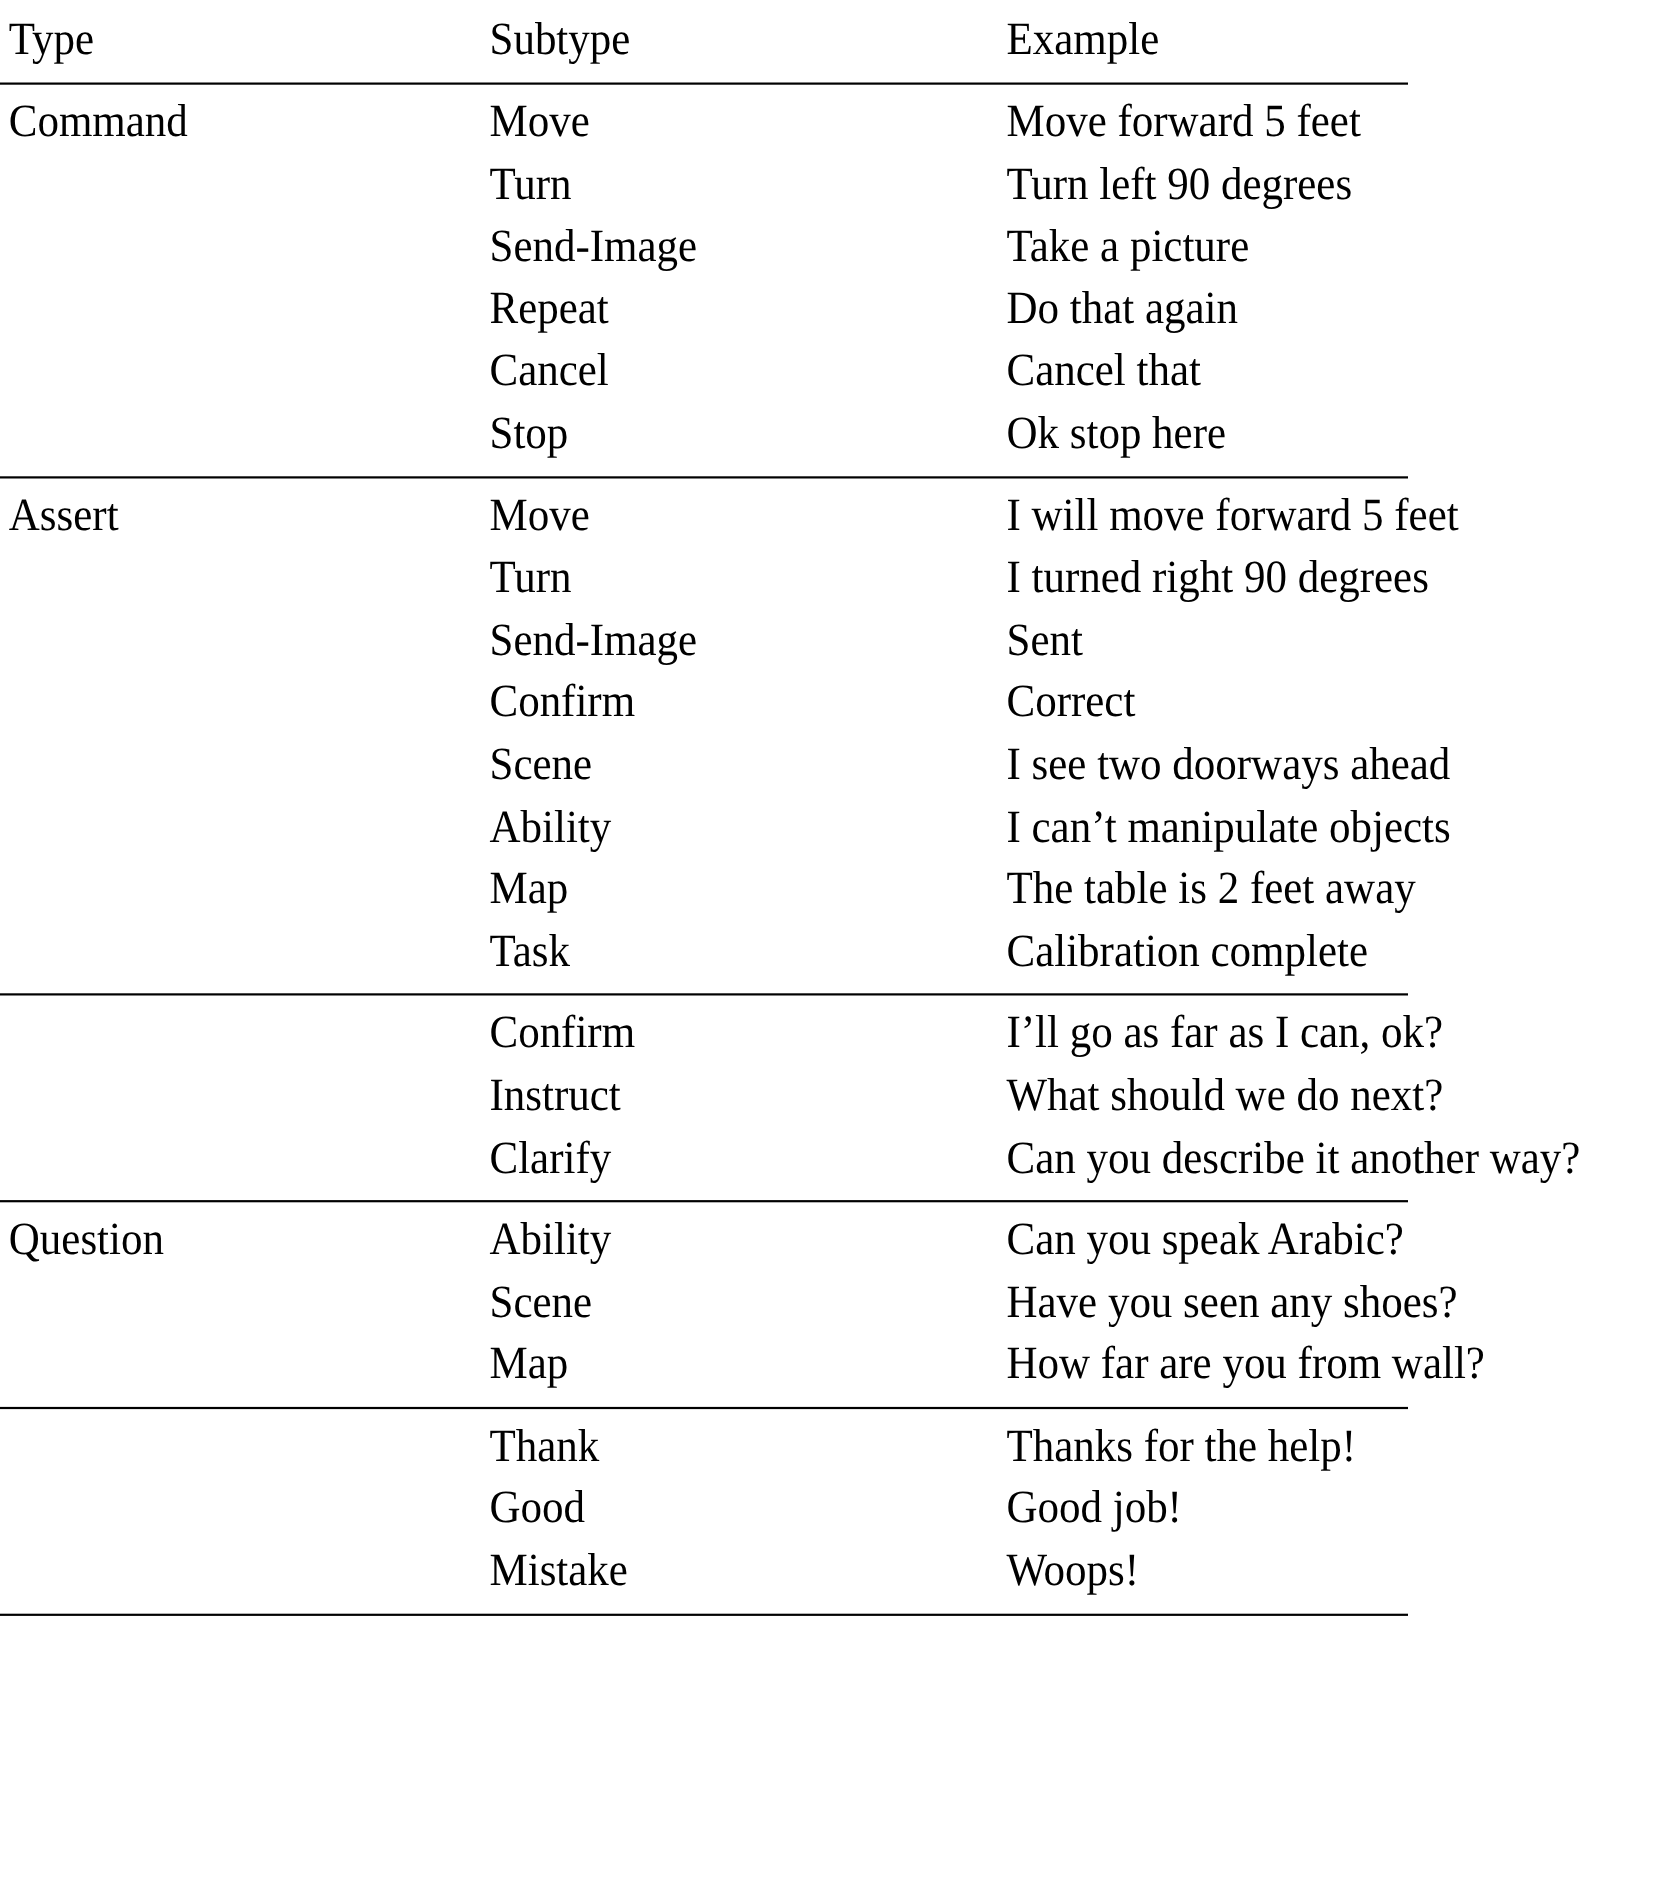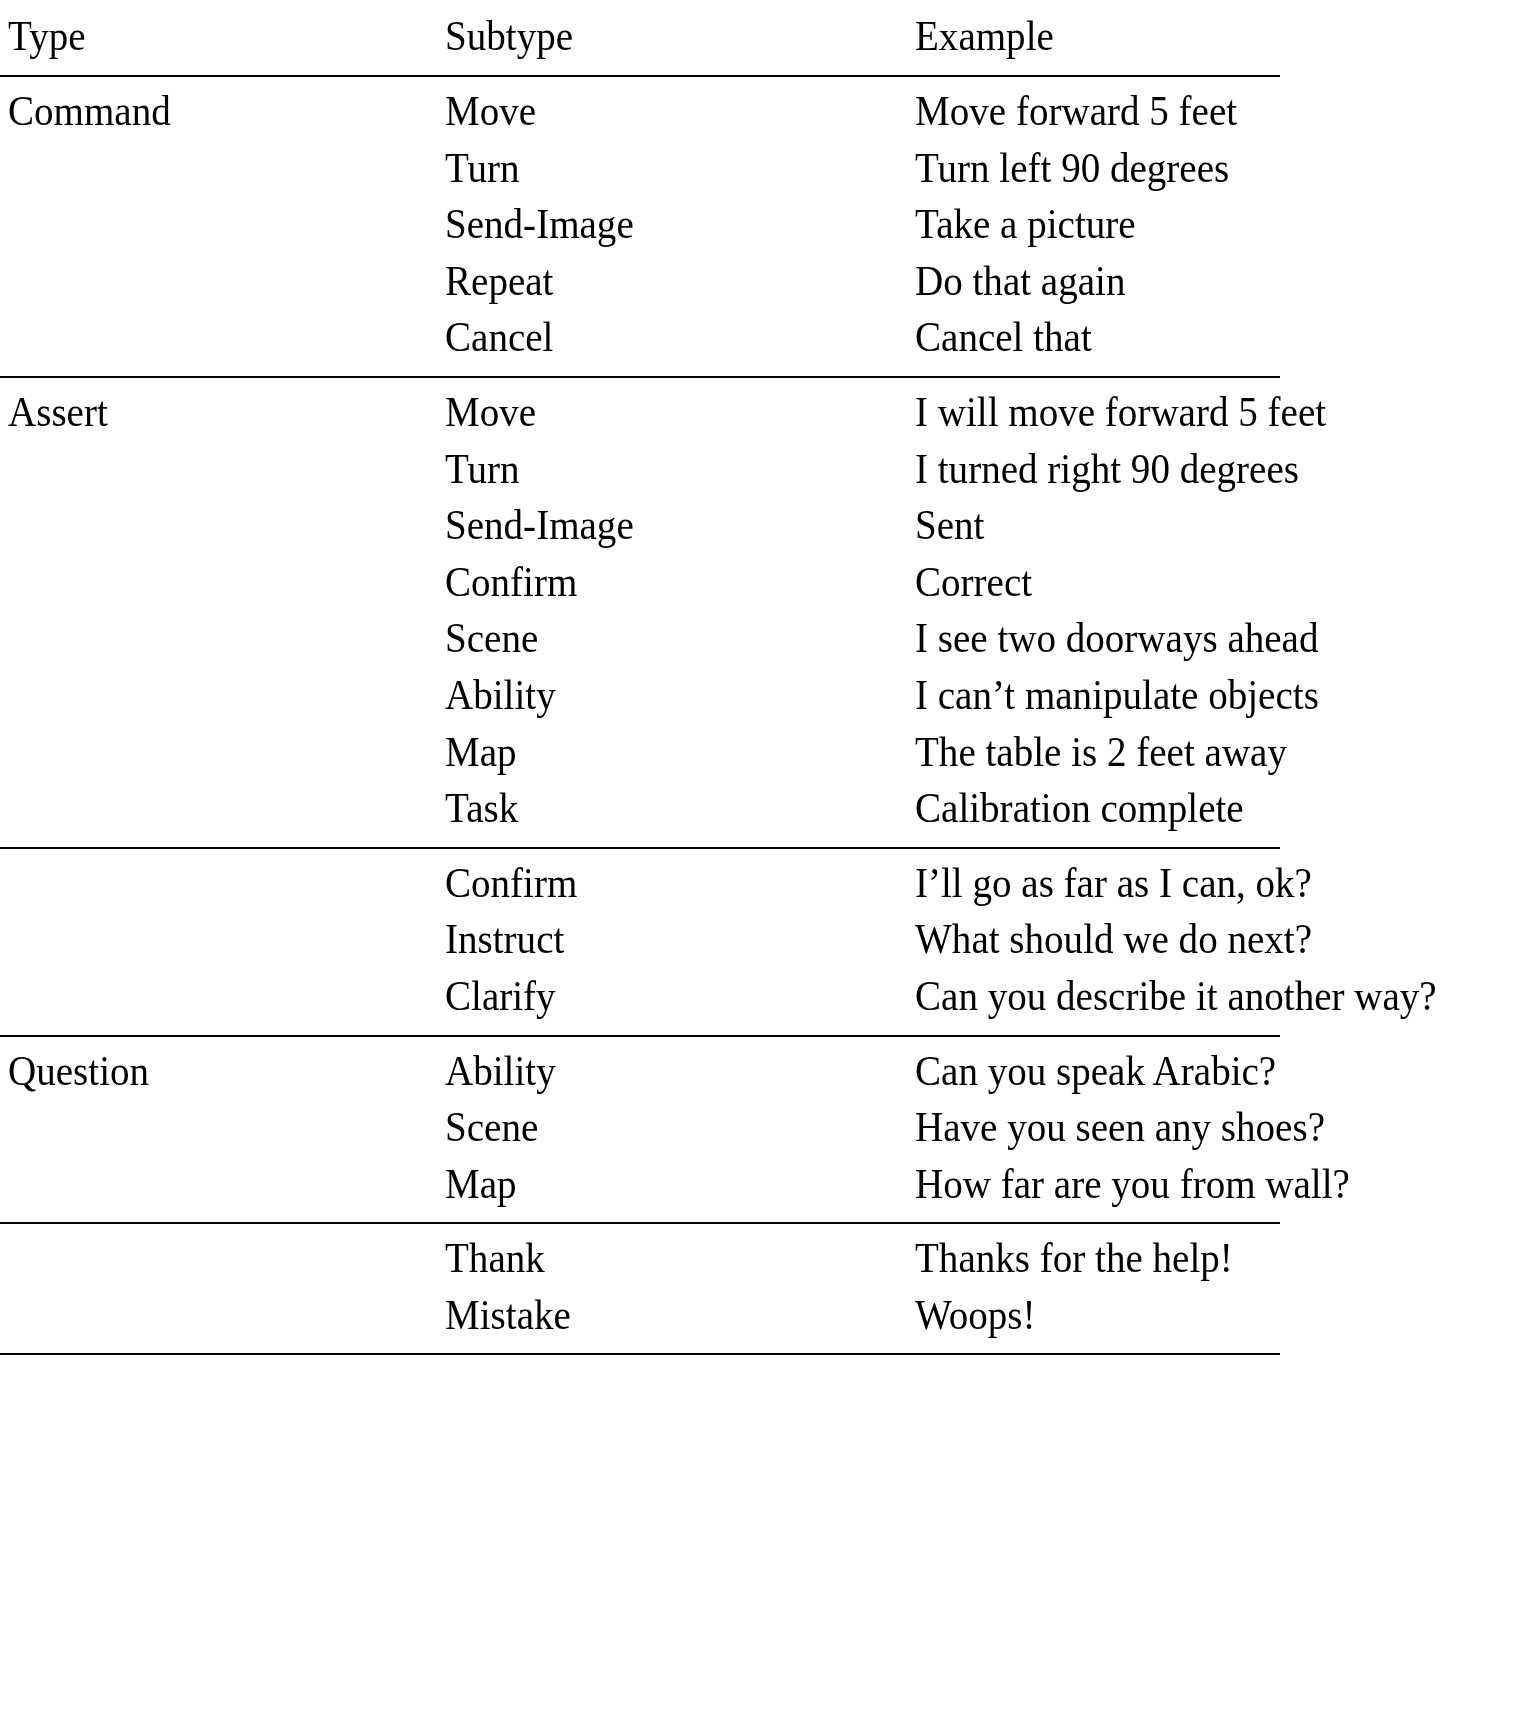--- a/index.html
+++ b/index.html
@@ -42,20 +42,24 @@
           <span class="cell c2">Send-Image</span>
           <span class="cell c3">Take a picture</span>
         </div>
         <div class="row">
           <span class="cell c2">Repeat</span>
           <span class="cell c3">Do that again</span>
         </div>
         <div class="row">
           <span class="cell c2">Cancel</span>
           <span class="cell c3">Cancel that</span>
+        </div>
+        <div class="row">
+          <span class="cell c2">Stop</span>
+          <span class="cell c3">Ok stop here</span>
         </div>
       </div>
       <div class="rule"></div>
       <div class="section">
         <div class="row">
           <span class="cell c1">Assert</span>
           <span class="cell c2">Move</span>
           <span class="cell c3">I will move forward 5 feet</span>
         </div>
         <div class="row">
@@ -118,19 +122,23 @@
           <span class="cell c3">How far are you from wall?</span>
         </div>
       </div>
       <div class="rule"></div>
       <div class="section">
         <div class="row">
           <span class="cell c2">Thank</span>
           <span class="cell c3">Thanks for the help!</span>
         </div>
         <div class="row">
+          <span class="cell c2">Good</span>
+          <span class="cell c3">Good job!</span>
+        </div>
+        <div class="row">
           <span class="cell c2">Mistake</span>
           <span class="cell c3">Woops!</span>
         </div>
       </div>
       <div class="rule"></div>
     </div>
 </div>
 
 </body></html>

